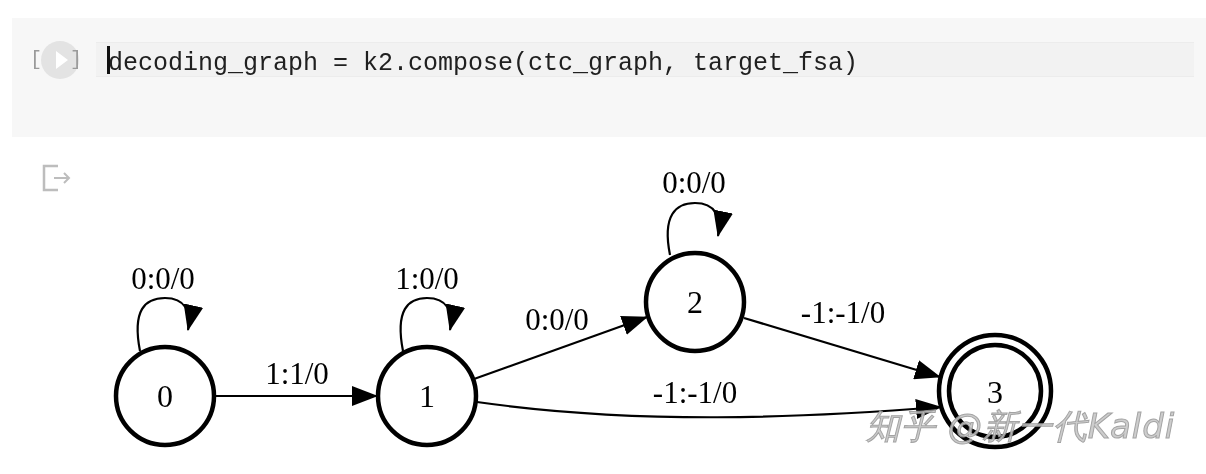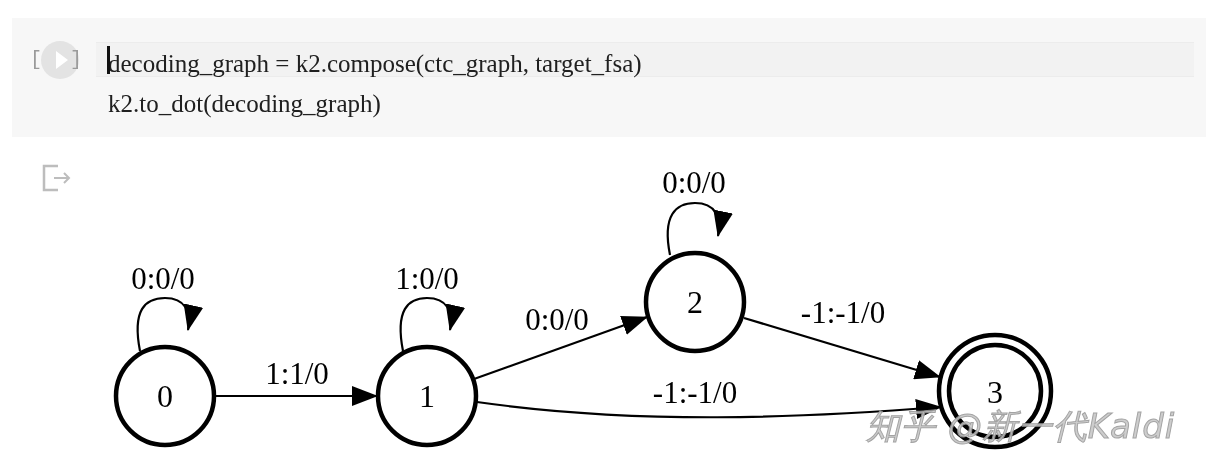--- a/index.html
+++ b/index.html
@@ -4,21 +4,21 @@
 <style>
   html, body { margin:0; padding:0; background:#ffffff; }
   body { width:1206px; height:474px; position:relative; overflow:hidden; font-family:"Liberation Sans", sans-serif; }
   .cell { position:absolute; left:12px; top:18px; width:1194px; height:119px; background:#f7f7f7; }
   .active-line { position:absolute; left:96px; top:42px; width:1098px; height:33px; background:#f2f2f2; border-top:1px solid #ececec; border-bottom:1px solid #ececec; }
   .run-btn { position:absolute; left:28px; top:40px; width:56px; height:40px; cursor:pointer; }
   .run-btn .bracket { position:absolute; top:8px; font-family:"Liberation Mono", monospace; font-size:20px; color:#9a9a9a; line-height:24px; }
   .run-btn .bl { left:2px; } .run-btn .br { right:2px; }
   .run-btn .circle { position:absolute; left:13px; top:1px; width:38px; height:38px; border-radius:50%; background:#e3e3e3; }
   .run-btn .tri { position:absolute; left:28px; top:11px; width:0; height:0; border-top:9px solid transparent; border-bottom:9px solid transparent; border-left:12px solid #ffffff; }
-  .code { position:absolute; left:108px; top:44px; font-family:Liberation Serif, serif; font-size:25px; line-height:40px; color:#202020; white-space:pre; }
+  .code { position:absolute; left:108px; top:44px; font-family:Liberation Mono, monospace; font-size:25px; line-height:40px; color:#202020; white-space:pre; }
   .cursor { position:absolute; left:107px; top:46px; width:3px; height:28px; background:#111; }
   .out-icon { position:absolute; left:40px; top:163px; width:36px; height:30px; }
   .graph { position:absolute; left:0; top:0; }
   .glabel { font-family:"Liberation Serif", serif; font-size:31px; fill:#000; }
   .nlabel { font-family:"Liberation Serif", serif; font-size:32px; fill:#000; }
   .watermark { position:absolute; left:866px; top:404px; font-family:"DejaVu Sans", sans-serif; font-size:34px; color:#c8c8c8; letter-spacing:1px; -webkit-text-stroke:1px #9a9a9a; white-space:nowrap; opacity:0.9;font-style:italic; }
 </style>
 </head>
 <body>
 
@@ -26,21 +26,21 @@
 </div>
 <div class="active-line"></div>
 
 <div class="run-btn">
   <span class="bracket bl">[</span>
   <span class="circle"></span>
   <span class="tri"></span>
   <span class="bracket br">]</span>
 </div>
 
-<div class="code"><div>decoding_graph = k2.compose(ctc_graph, target_fsa)</div><div>k2.to_dot(decoding_graph)</div></div>
+<div class="code"><div>decoding_graph = k2.compose(ctc_graph, target_fsa)</div></div>
 <div class="cursor"></div>
 
 <svg class="out-icon" viewBox="0 0 36 30">
   <path d="M18 3 H4 V27 H18" fill="none" stroke="#bdbdbd" stroke-width="2.5"></path>
   <path d="M14 15 H29 M24 10 L29 15 L24 20" fill="none" stroke="#bdbdbd" stroke-width="2"></path>
 </svg>
 
 <svg class="graph" width="1206" height="474">
   <defs>
     <marker id="arr" markerWidth="12" markerHeight="10" refX="11" refY="5" orient="auto" markerUnits="userSpaceOnUse">

